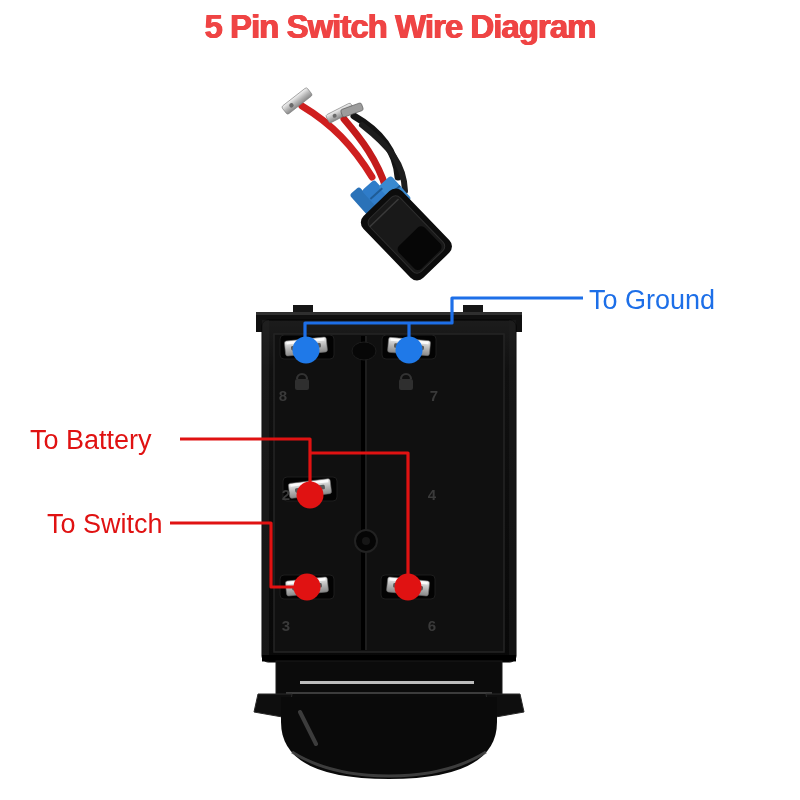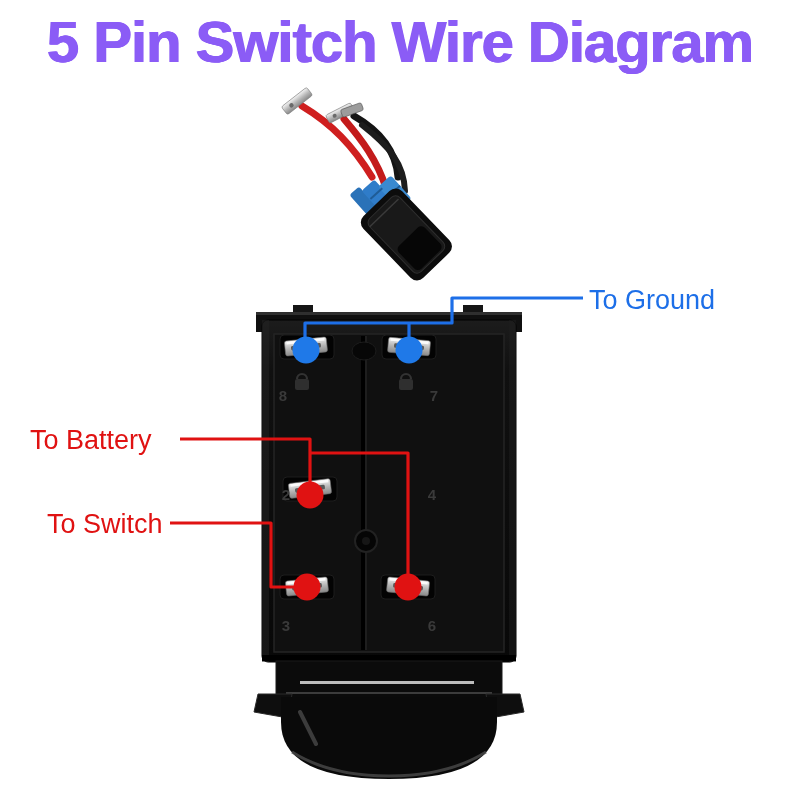--- a/index.html
+++ b/index.html
@@ -2,21 +2,21 @@
 <html><head>
 <meta charset="utf-8">
 <style>
   html,body{margin:0;padding:0;background:#ffffff;}
   .canvas{
     position:relative;width:800px;height:800px;background:#ffffff;overflow:hidden;
     font-family:"Liberation Sans",sans-serif;
   }
   .page-title{
     position:absolute;left:0;top:8px;width:100%;text-align:center;
-    font-size:58px;font-weight:800;letter-spacing:-1px;color:#8b5cf6;
+    font-size:33px;font-weight:800;letter-spacing:-1px;color:#ef4444;
     text-shadow:0.6px 0 0 currentColor,-0.6px 0 0 currentColor;
     margin:0;
   }
   .lbl{position:absolute;font-size:27px;line-height:32px;white-space:nowrap;}
   .lbl-blue{color:#1d6fe8;}
   .lbl-red{color:#e01212;}
   .scene{position:absolute;left:0;top:0;}
   .pin-num{font-family:"Liberation Sans",sans-serif;font-size:15px;font-weight:bold;fill:#3a3a3a;}
 </style>
 </head>

